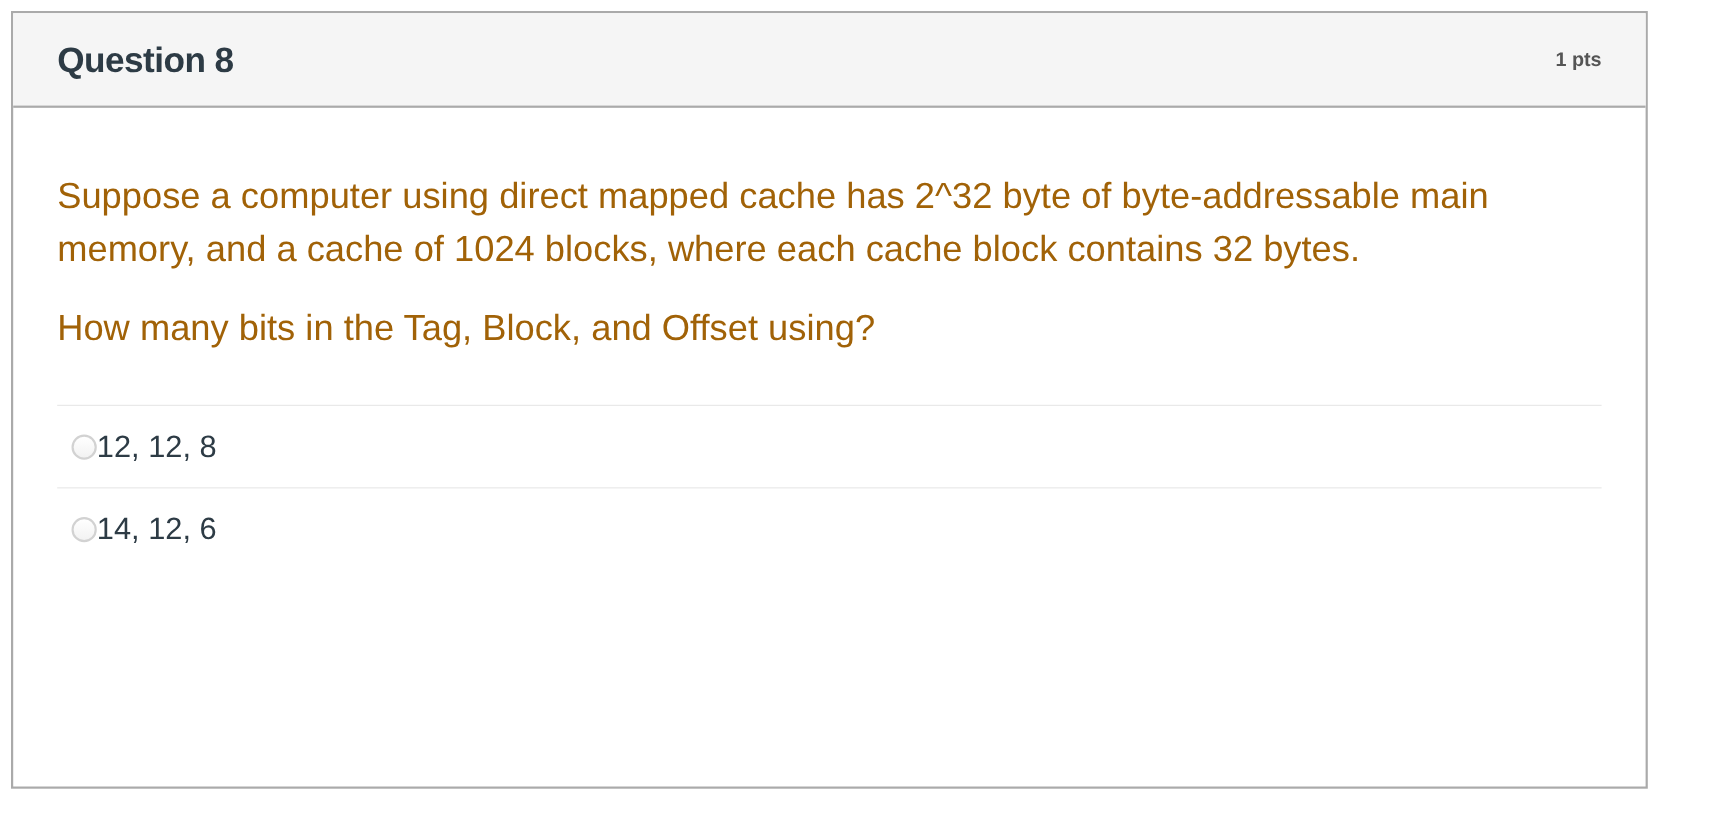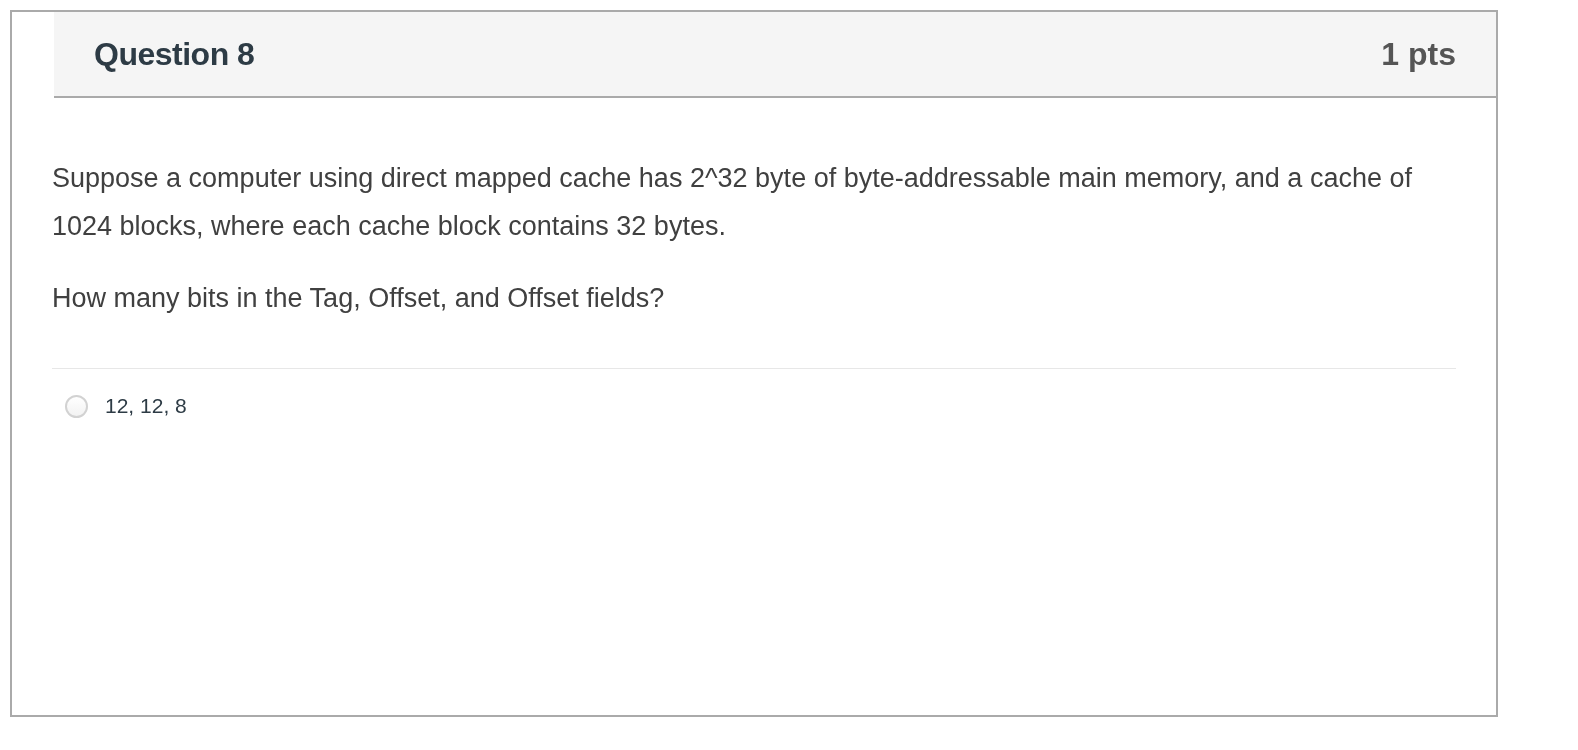--- a/index.html
+++ b/index.html
@@ -20,41 +20,40 @@
     border: 2px solid #aaaaaa;
   }
   .question-header {
     height: 86px;
     background: #f5f5f5;
     border-bottom: 2px solid #aaaaaa;
     display: flex;
     align-items: center;
     justify-content: space-between;
     padding: 0 40px;
-    margin-left: 42px;
   }
   .question-title {
     font-size: 32px;
     font-weight: bold;
     color: #2d3b45;
     letter-spacing: -0.5px;
   }
   .question-points {
-    font-size: 32px;
+    font-size: 18px;
     font-weight: bold;
     color: #555555;
   }
   .question-body {
     padding: 56px 40px 0 40px;
     color: #2d3b45;
   }
   .question-text p {
-    font-size: 27px;
+    font-size: 33px;
     line-height: 48px;
-    color: #404040;
+    color: #a16207;
     max-width: 1395px;
   }
   .question-text p + p {
     margin-top: 24px;
   }
   .answers {
     margin-top: 46px;
   }
   .answer-row {
     display: flex;
@@ -66,40 +65,43 @@
   }
   .radio {
     width: 23px;
     height: 23px;
     border: 2px solid #d2d2d2;
     border-radius: 50%;
     background: linear-gradient(#ffffff, #f2f2f2);
     flex: 0 0 auto;
   }
   .answer-label {
-    font-size: 21px;
+    font-size: 28px;
     color: #2d3b45;
-    margin-left: 17px;
   }
 </style>
 </head>
 <body>
 
 <div class="question-panel">
   <div class="question-header">
     <div class="question-title">Question 8</div>
     <div class="question-points">1 pts</div>
   </div>
 
   <div class="question-body">
     <div class="question-text">
       <p>Suppose a computer using direct mapped cache has 2^32 byte of byte-addressable main memory, and a cache of 1024 blocks, where each cache block contains 32 bytes.</p>
-      <p>How many bits in the Tag, Offset, and Offset fields?</p>
+      <p>How many bits in the Tag, Block, and Offset using?</p>
     </div>
 
     <div class="answers">
       <div class="answer-row">
         <span class="radio"></span>
         <span class="answer-label">12, 12, 8</span>
       </div>
+      <div class="answer-row">
+        <span class="radio"></span>
+        <span class="answer-label">14, 12, 6</span>
+      </div>
     </div>
   </div>
 </div>
 
 </body></html>

